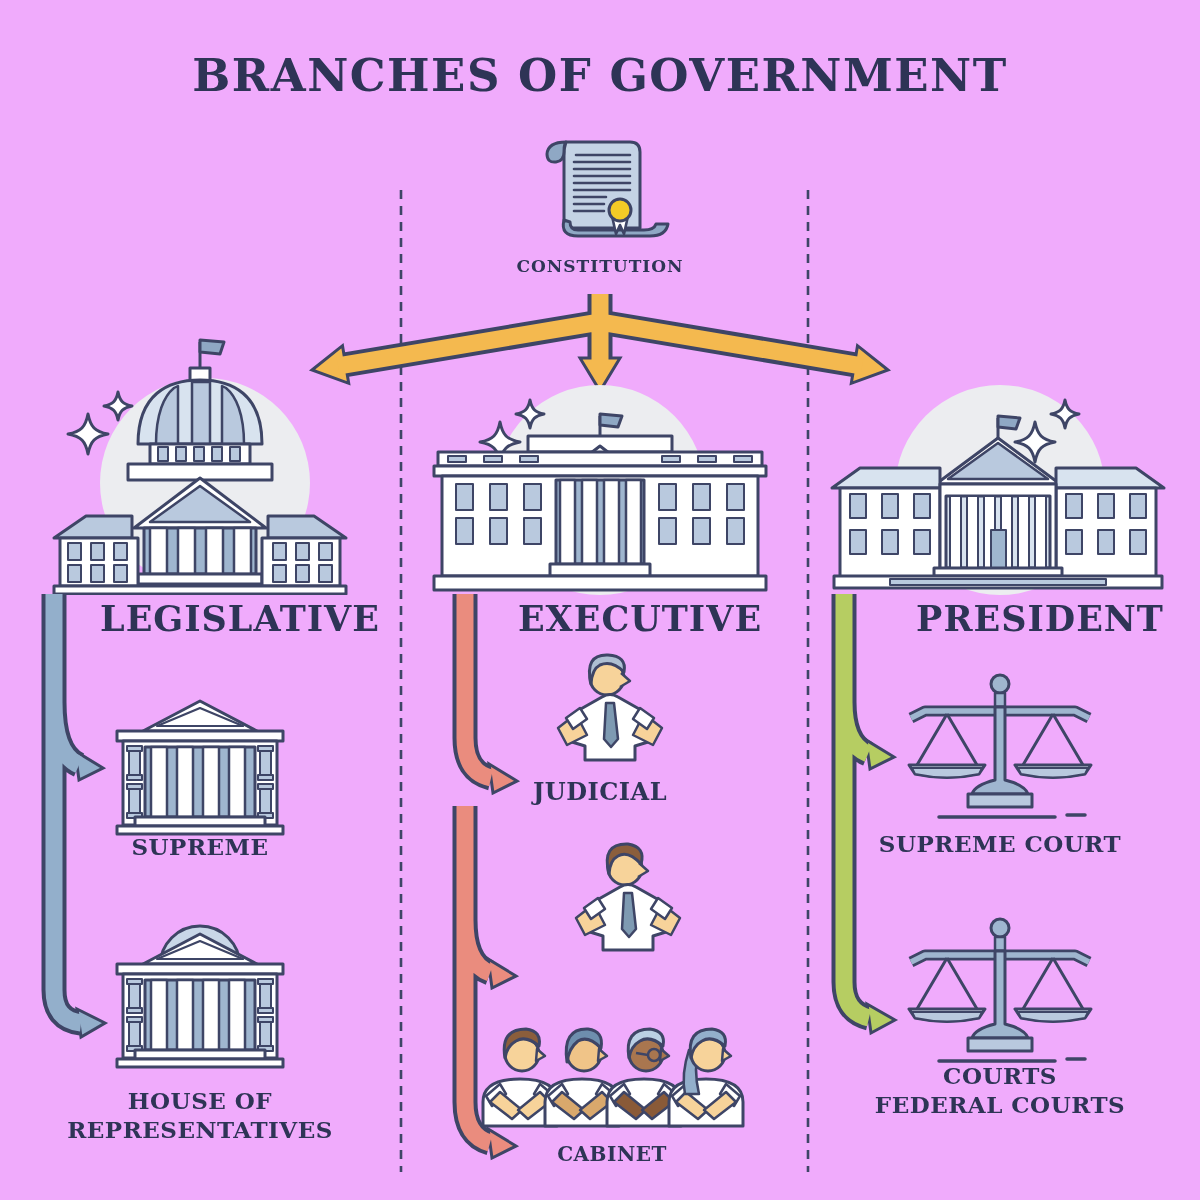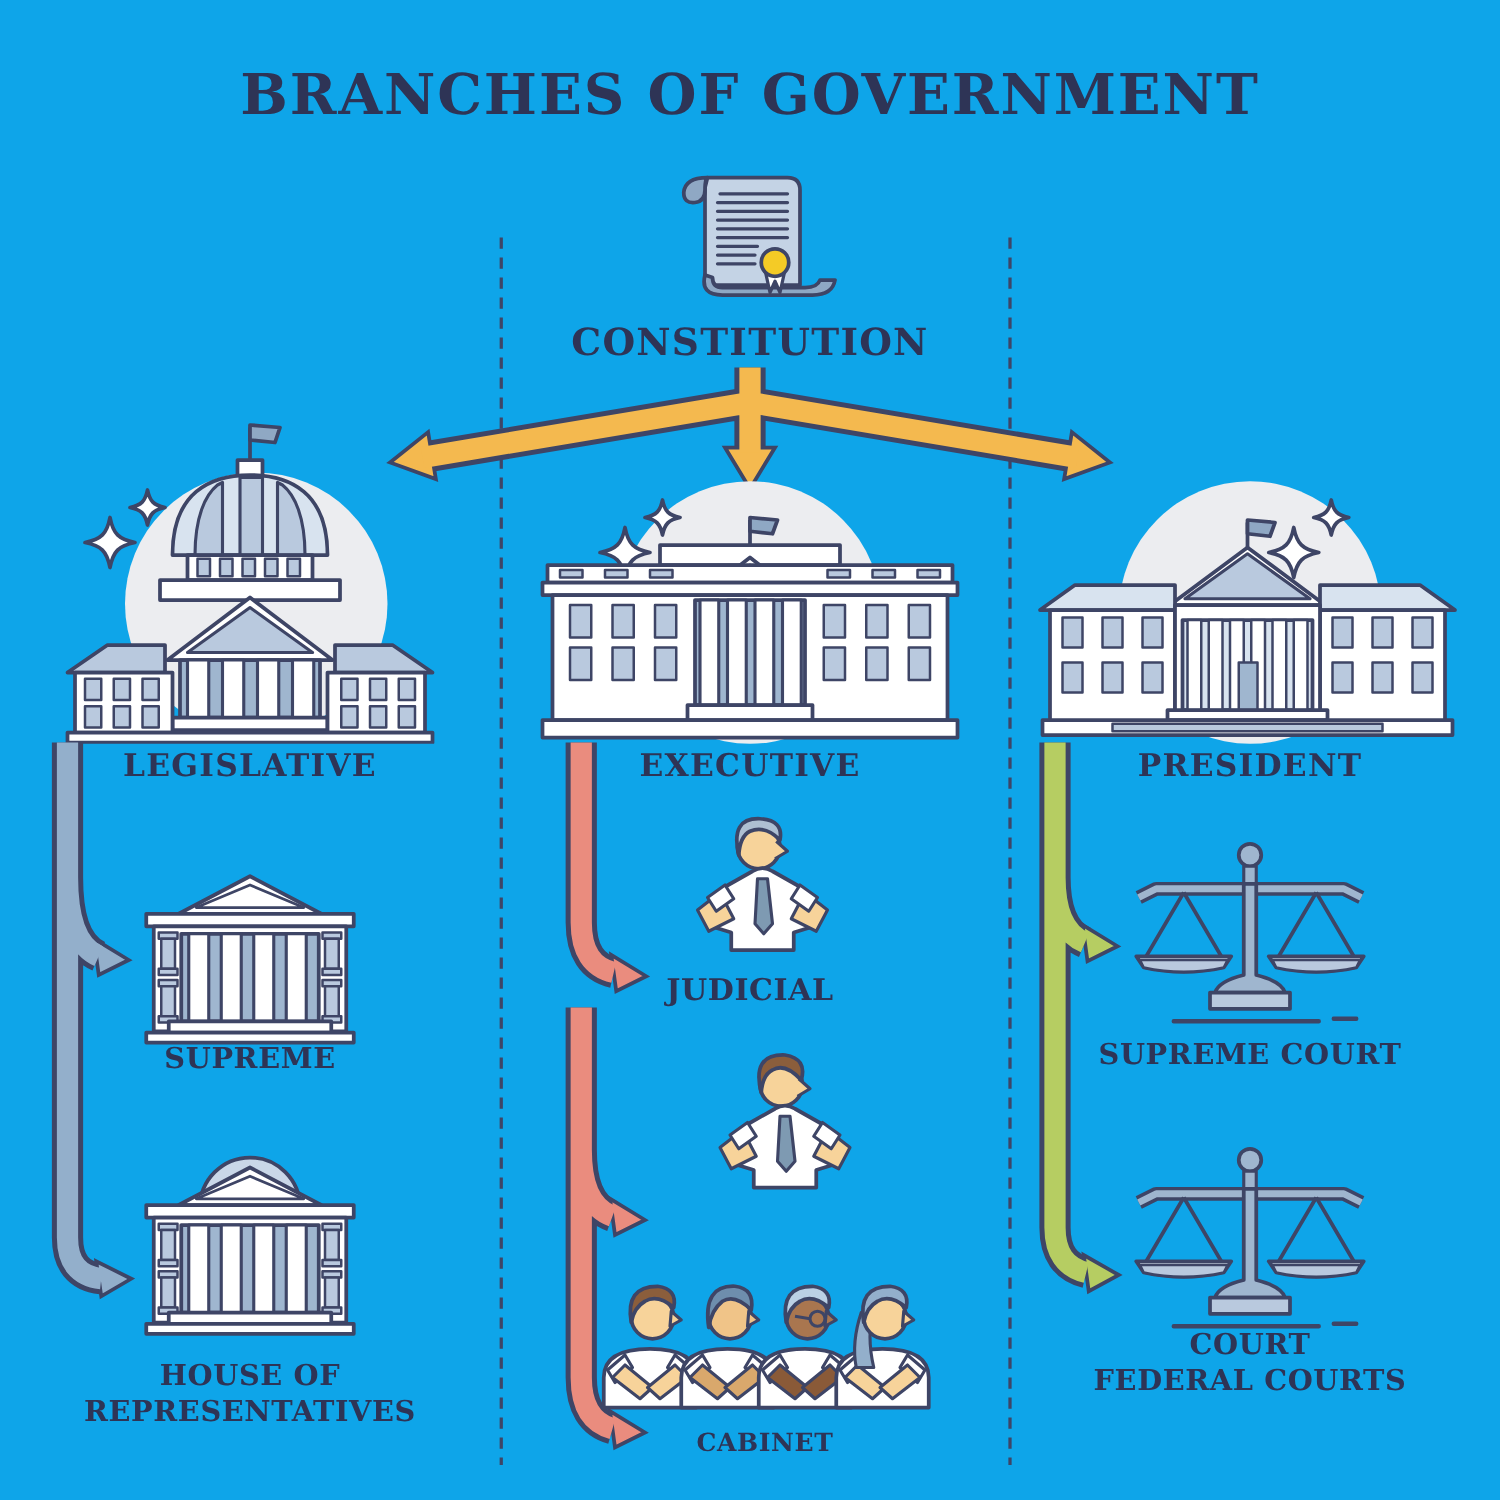--- a/index.html
+++ b/index.html
@@ -1,23 +1,23 @@
 <!DOCTYPE html>
 <html><head>
 <meta charset="utf-8">
 <style>
   html,body{margin:0;padding:0;background:#ffffff;}
-  #canvas{position:relative;width:1200px;height:1200px;background:#0ea5e9;overflow:hidden;
+  #canvas{position:relative;width:1200px;height:1200px;background:#f0abfc;overflow:hidden;
           font-family:"DejaVu Serif",serif;}
   .abs{position:absolute;}
   .lbl{position:absolute;text-align:center;font-weight:700;color:#2E3456;letter-spacing:.5px;
        font-family:"DejaVu Serif",serif;line-height:1.25;}
   .title{top:48px;left:0;width:100%;font-size:45px;letter-spacing:1.5px;}
-  .const-lbl{top:256px;left:0;width:100%;font-size:30px;letter-spacing:1px;text-align:center;}
-  .branch-lbl{font-size:25px;width:400px;letter-spacing:1px;}
+  .const-lbl{top:256px;left:0;width:100%;font-size:17px;letter-spacing:1px;text-align:center;}
+  .branch-lbl{font-size:35px;width:400px;letter-spacing:1px;margin-left:40px;}
   .item-lbl{font-size:23px;width:400px;letter-spacing:.5px;}
   .bg-circle{position:absolute;width:210px;height:210px;border-radius:50%;background:#ECEDF0;}
   svg{display:block;}
 </style>
 </head>
 <body>
 
 <div id="canvas">
 
   <div class="lbl title">BRANCHES OF GOVERNMENT</div>
@@ -404,17 +404,17 @@
       <path d="M14,97 L90,97 L84,106 Q52,113 20,106 Z" fill="#D8E3EF"></path>
       <path d="M17,100 L87,100 L84,106 Q52,113 20,106 Z" fill="#B9C9DE" stroke-width="2"></path>
       <path d="M120,97 L196,97 L190,106 Q158,113 126,106 Z" fill="#D8E3EF"></path>
       <path d="M123,100 L193,100 L190,106 Q158,113 126,106 Z" fill="#B9C9DE" stroke-width="2"></path>
       <path d="M100,39 L110,39 L110,112 Q130,117 133,126 L77,126 Q80,117 100,112 Z" fill="#9FB6CF"></path>
       <rect x="73" y="126" width="64" height="13" fill="#B9C9DE"></rect>
       <path d="M44,149 L160,149 M172,147 L190,147" stroke-width="3.5" stroke-linecap="round"></path>
     </g>
   </svg>
   <div class="lbl item-lbl" style="left:800px;top:1062px">
-    <div>COURT</div>
+    <div>COURTS</div>
     <div>FEDERAL COURTS</div>
   </div>
 
 </div>
 
 </body></html>

